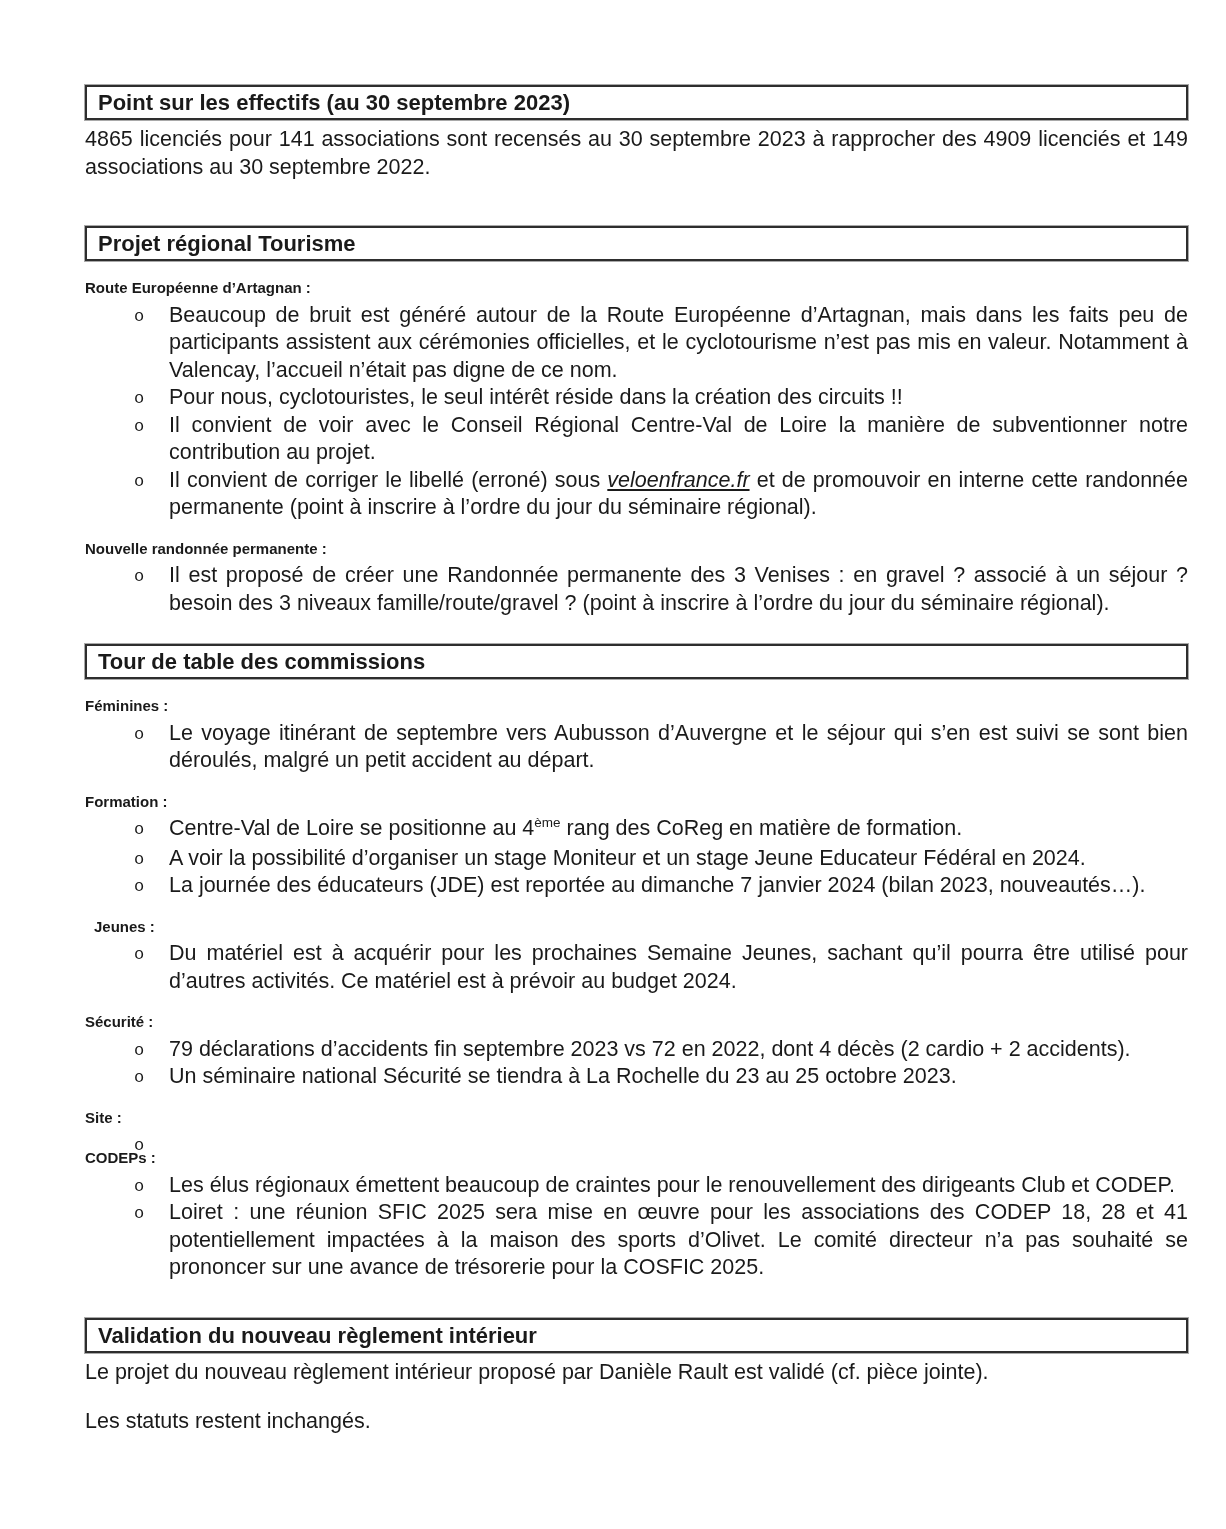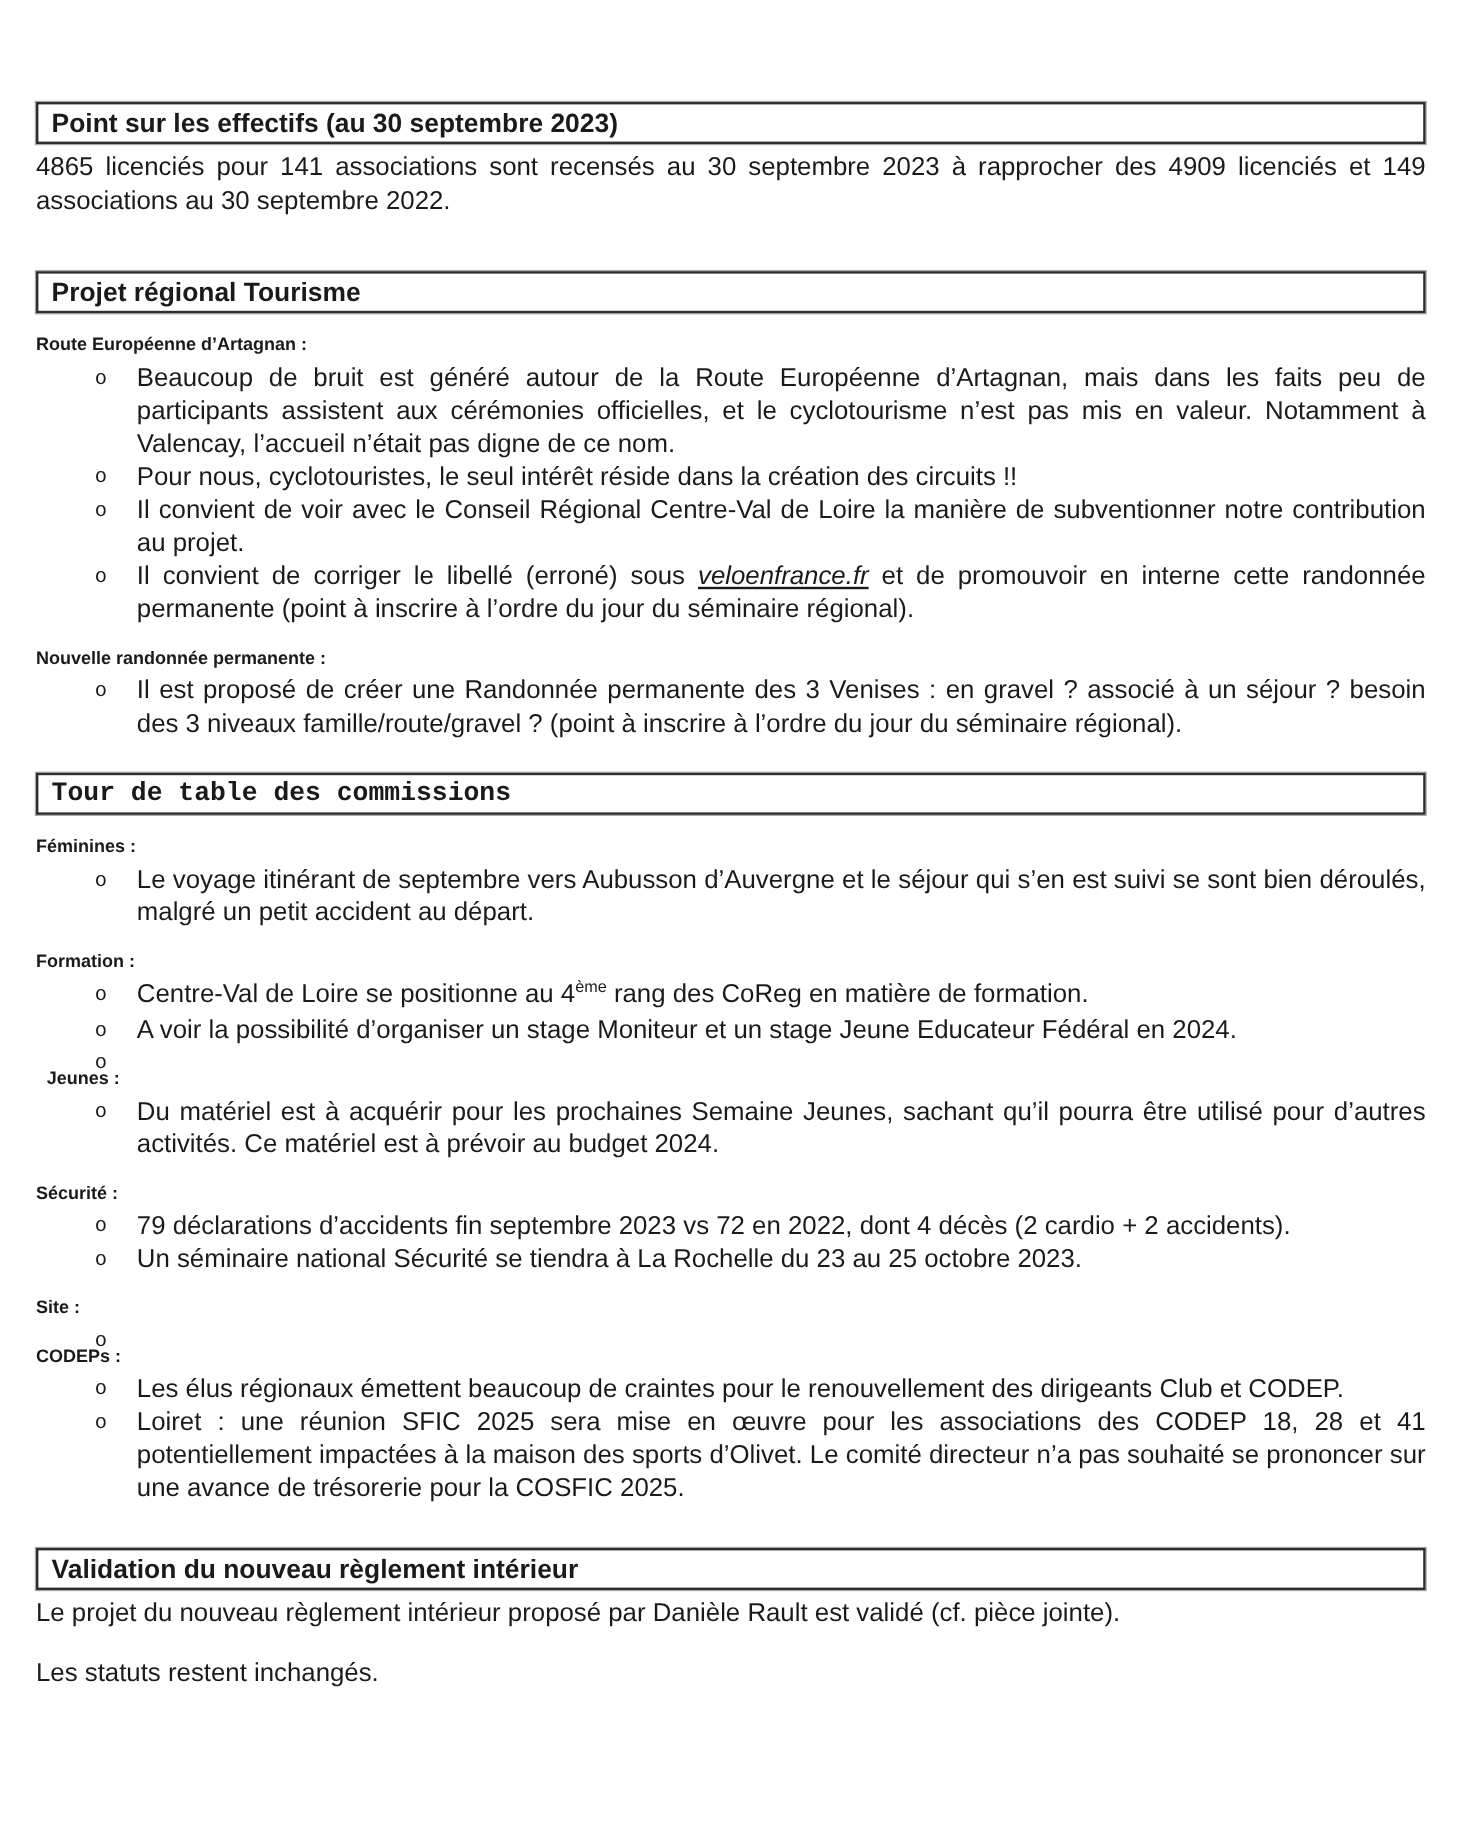--- a/index.html
+++ b/index.html
@@ -6,34 +6,34 @@
   body {
     width: 1226px; height: 1529px;
     background: #ffffff;
     font-family: "Liberation Sans", sans-serif;
     color: #1a1a1a;
     overflow: hidden;
   }
   .page {
     box-sizing: border-box;
     width: 1226px; height: 1529px;
-    padding: 85px 38px 0 30px;
+    padding: 85px 38px 0 85px;
   }
   .boxtitle {
     box-sizing: border-box;
     border: 2px solid #2e2e2e;
     box-shadow: 0 0 0 1px #a9a9a9;
     font-weight: 700;
     font-size: 22px;
     line-height: 27px;
     padding: 2px 11px 2px;
     background: #ffffff;
   }
   .sec2 { margin-top: 45px; }
-  .sec3 { margin-top: 27px; font-family: Liberation Mono, monospace; }
+  .sec3 { margin-top: 27px; }
   .sec4 { margin-top: 36px; }
   p.body {
     font-size: 21.5px;
     line-height: 27.5px;
     text-align: justify;
     margin: 6px 0 0 0;
   }
   p.para-gap { margin-top: 22px; }
   .subhead {
     font-size: 15px;
@@ -130,20 +130,21 @@
       <li>
         <span class="marker">o</span>
         <span>Centre-Val de Loire se positionne au 4</span><span class="sup">ème</span><span> rang des CoReg en matière de formation.</span>
       </li>
       <li>
         <span class="marker">o</span>
         <span>A voir la possibilité d’organiser un stage Moniteur et un stage Jeune Educateur Fédéral en 2024.</span>
       </li>
       <li>
         <span class="marker">o</span>
+        <span>La journée des éducateurs (JDE) est reportée au dimanche 7 janvier 2024 (bilan 2023, nouveautés…).</span>
       </li>
     </ul>
 
     <h3 class="subhead indent-sm">Jeunes :</h3>
     <ul class="bullets">
       <li>
         <span class="marker">o</span>
         <span>Du matériel est à acquérir pour les prochaines Semaine Jeunes, sachant qu’il pourra être utilisé pour d’autres activités. Ce matériel est à prévoir au budget 2024.</span>
       </li>
     </ul>

